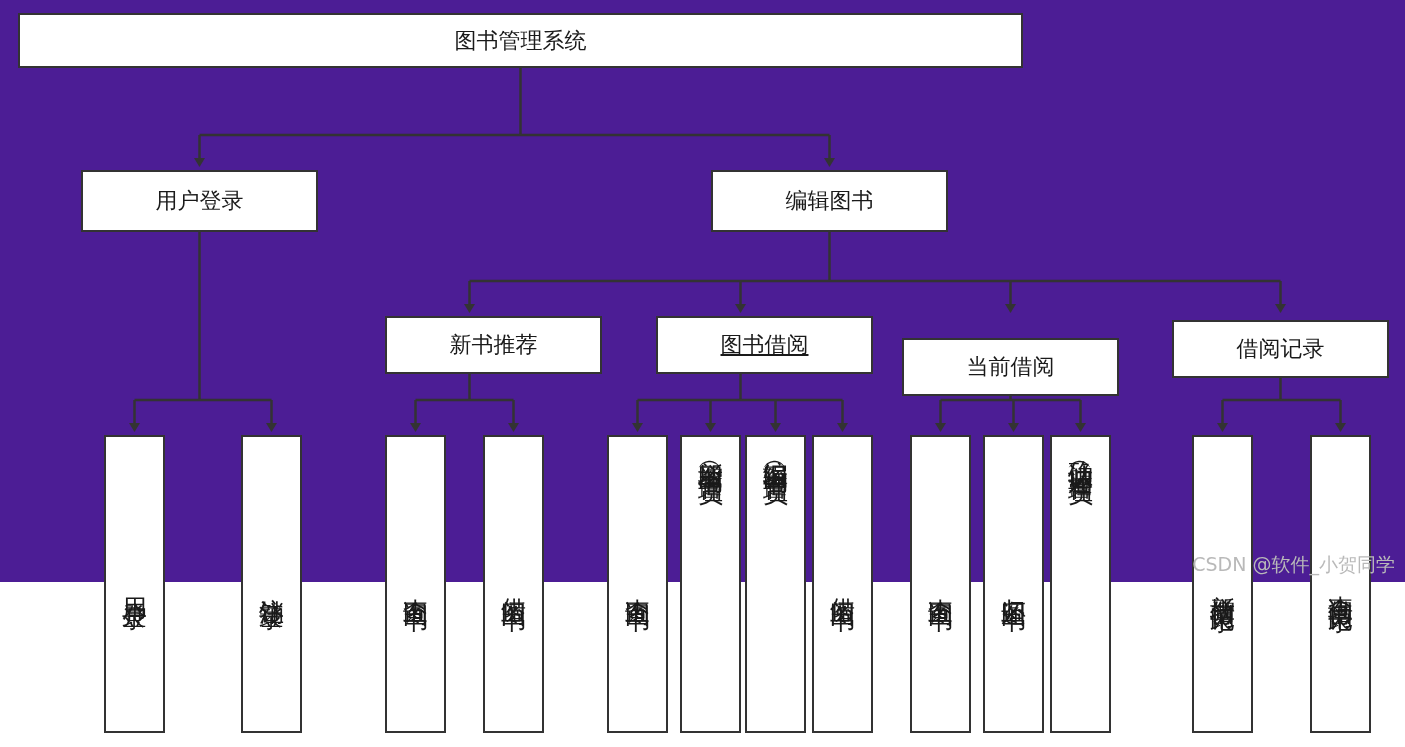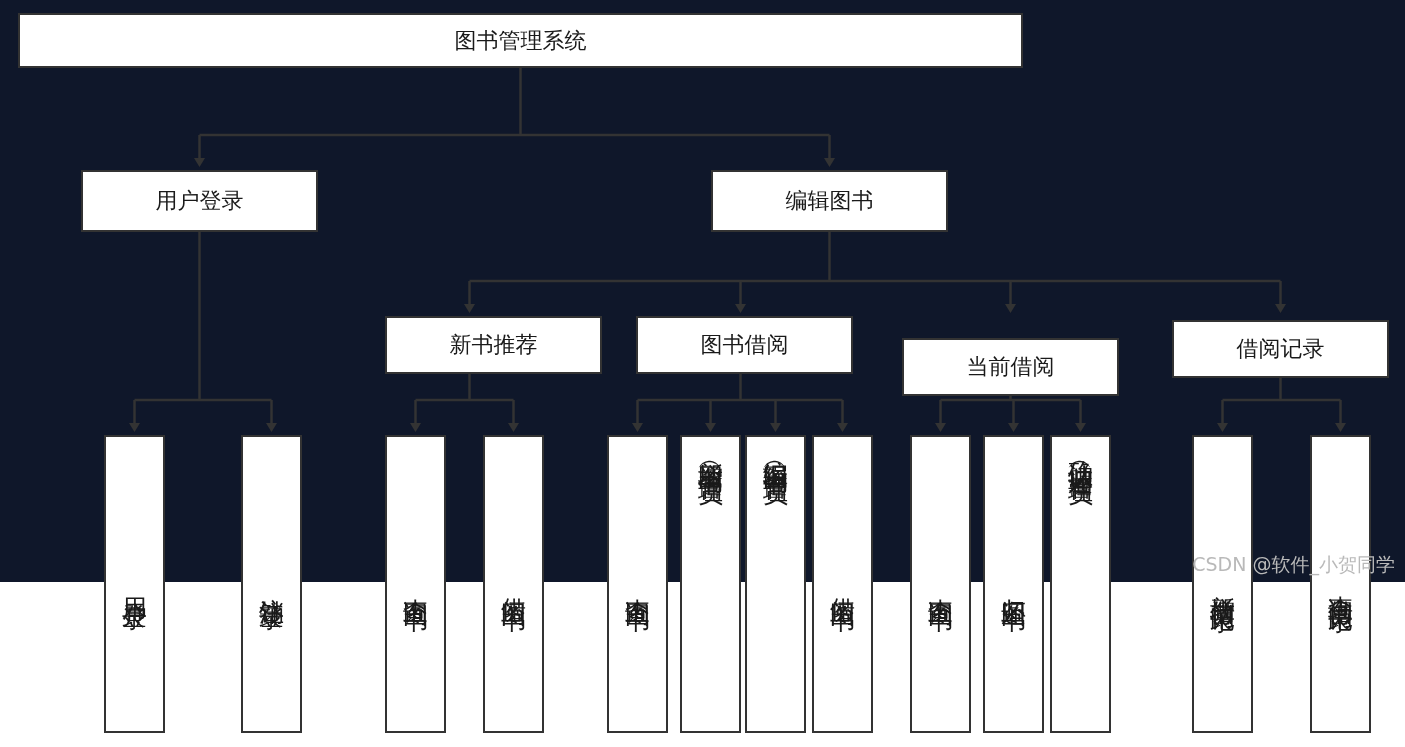--- a/index.html
+++ b/index.html
@@ -3,21 +3,21 @@
 <meta charset="utf-8">
 <title>图书管理系统 功能结构图</title>
 <style>
   html,body{margin:0;padding:0;}
   body{
     width:1405px;height:747px;
     background:#ffffff;
     font-family:"DejaVu Sans","Liberation Sans",sans-serif;
     overflow:hidden;
   }
-  #canvas{position:relative;width:1405px;height:582px;background:#0f172a;}
+  #canvas{position:relative;width:1405px;height:582px;background:#4c1d95;}
   svg.wires{position:absolute;left:0;top:0;width:1405px;height:747px;pointer-events:none;}
 
   .node{
     position:absolute;
     box-sizing:border-box;
     background:#ffffff;
     border:2.5px solid #333333;
     display:flex;
     align-items:center;
     justify-content:center;
@@ -113,21 +113,21 @@
       </div>
       <div class="node horiz" style="left: 81px; top: 170px; width: 237px; height: 62px;">
         <span class="lbl">用户登录</span>
       </div>
       <div class="node horiz" style="left: 711px; top: 170px; width: 237px; height: 62px;">
         <span class="lbl">编辑图书</span>
       </div>
       <div class="node horiz" style="left: 361px; top: 316px; width: 217px; height: 58px; margin-left: 24px;">
         <span class="lbl">新书推荐</span>
       </div>
-      <div class="node horiz" style="left: 636px; top: 316px; width: 217px; height: 58px;">
+      <div class="node horiz" style="left: 656px; top: 316px; width: 217px; height: 58px; text-decoration: underline;">
         <span class="lbl">图书借阅</span>
       </div>
       <div class="node horiz" style="left: 902px; top: 316px; width: 217px; height: 58px; margin-top: 22px;">
         <span class="lbl">当前借阅</span>
       </div>
       <div class="node horiz" style="left: 1172px; top: 320px; width: 217px; height: 58px; align-items: center;">
         <span class="lbl">借阅记录</span>
       </div>
       <div class="node vert mid" style="left: 104px; top: 435px; width: 61px; height: 298px;">
         <span class="lbl">用户登录</span>

